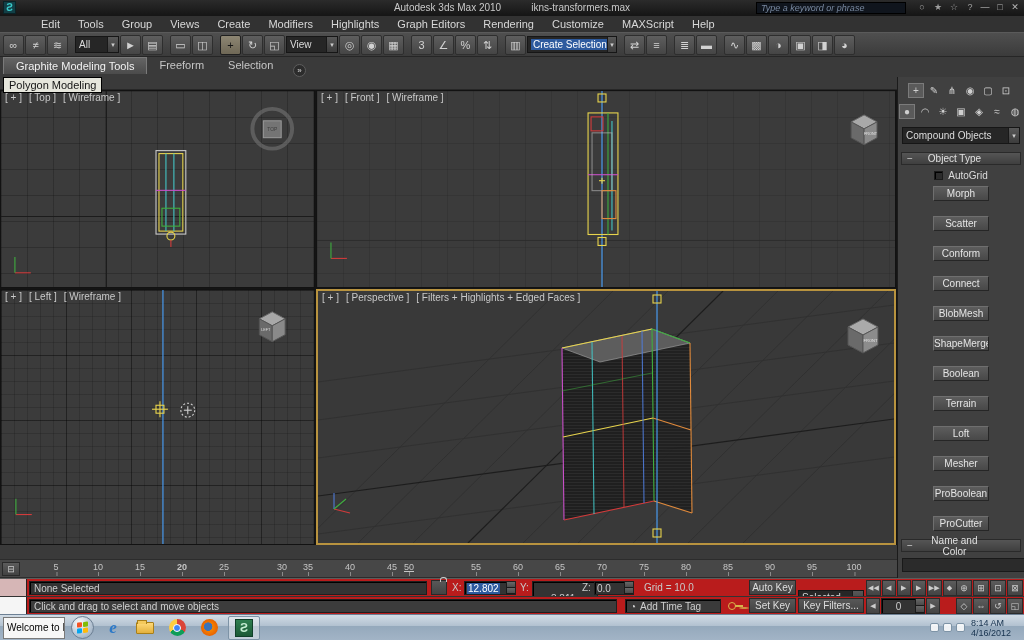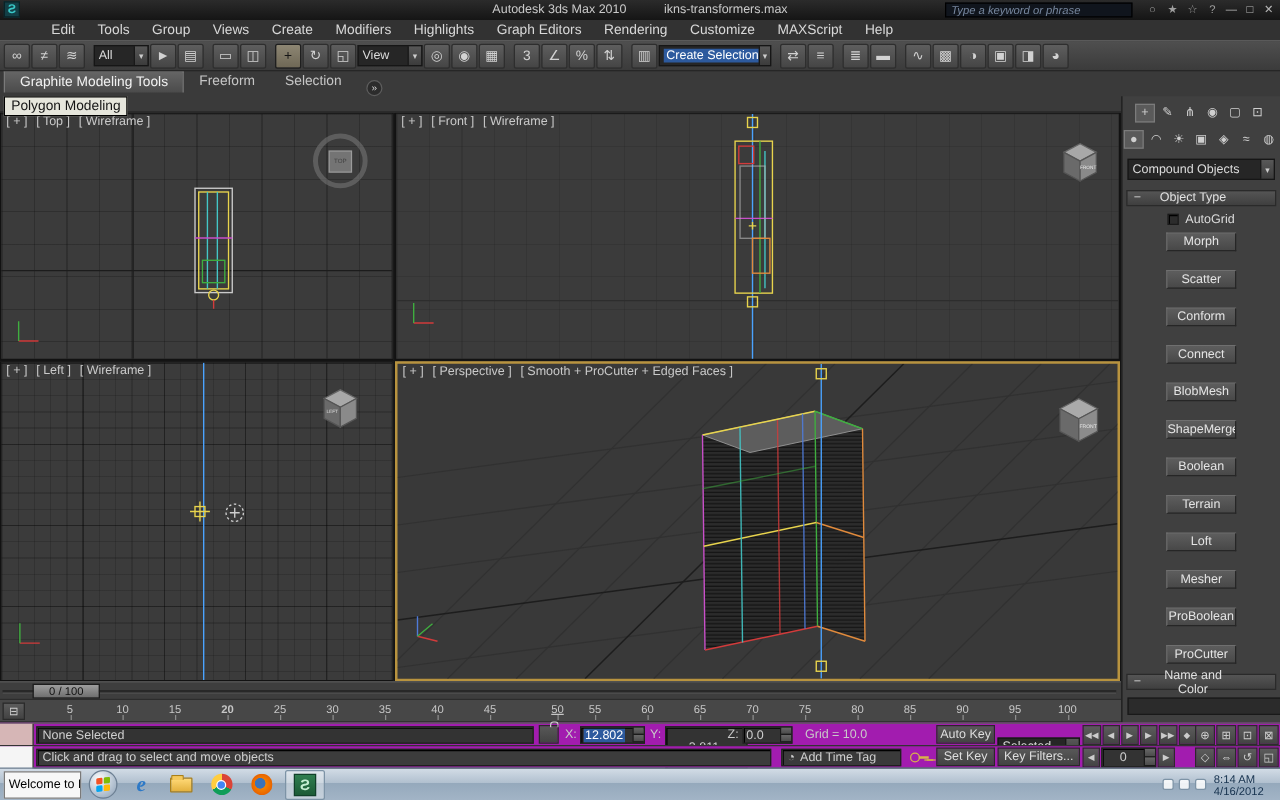--- a/index.html
+++ b/index.html
@@ -92,21 +92,21 @@
   .autogrid-row{display:flex;align-items:center;justify-content:center;gap:5px;margin-top:5px;font-size:10px;color:#dcdcdc}
   .checkbox{width:9px;height:9px;background:#2c2c2c;border:1px solid #1a1a1a;box-shadow:inset 1px 1px 0 #000}
   .cmd-buttons{display:flex;flex-wrap:wrap;gap:15px;justify-content:center;margin-top:5px;padding:0 3px}
   .cmdbtn{width:56px;height:15px;background:linear-gradient(#5d5d5d,#484848);border:1px solid;
           border-color:#6f6f6f #262626 #262626 #6f6f6f;color:#e4e4e4;font-size:10px;text-align:center;line-height:13px;
           overflow:hidden;white-space:nowrap}
   .namecolor-row{display:flex;align-items:center;margin:6px 4px 0 4px;gap:2px}
   .obj-name-input{flex:1;height:14px;background:#2b2b2b;border:1px solid #191919;color:#ddd;font-size:10px;
                   font-family:"Liberation Sans",sans-serif;padding:0 2px}
   
-  .status-row{position:absolute;left:0;width:1024px;height:18px;background:#a21caf;z-index:45}
+  .status-row{position:absolute;left:0;width:1024px;height:18px;background:#b91c1c;z-index:45}
   #status1{top:578px;border-top:1px solid #5c5c5c}
   #status2{top:596px;border-top:1px solid #333}
   .mini-cell{position:absolute;left:0;top:0;width:27px;height:18px;border-right:1px solid #222}
   .sunken{background:#333;border:1px solid #1f1f1f;box-shadow:inset 1px 1px 0 #000;color:#cfcfcf;font-size:10px;
           display:flex;align-items:center;padding:0 4px;overflow:hidden;white-space:nowrap}
   .flabel{position:absolute;top:3px;font-size:10px;color:#c9c9c9}
   .field{position:absolute;top:2px;height:14px}
   .spin{width:9px;align-self:stretch;margin-left:auto;border-left:1px solid #1a1a1a;display:flex;flex-direction:column}
   .spin i{flex:1;background:linear-gradient(#676767,#4b4b4b);border-bottom:1px solid #1a1a1a}
   .hlv{background:#2d5a9e;color:#fff;padding:0 1px}
@@ -412,43 +412,39 @@
         </g>
         <g class="wire" transform="translate(16,218)">
           <line x2="16" y2="4" class="s-wr"></line>
             <line y2="-16" class="s-wb"></line>
             <line x2="12" y2="-10" class="s-wg"></line>
         </g>
       </svg>
       <div class="vp-label">
         <span>[ + ]</span>
         <span>[ Perspective ]</span>
-        <span>[ Smooth + ProCutter + Edged Faces ]</span>
-      </div>
-    </div>
-  </div>
-
-  <div class="timeslider">
-    <div class="ts-groove"></div>
-    <div class="ts-handle">0 / 100</div>
-  </div>
+        <span>[ Filters + Highlights + Edged Faces ]</span>
+      </div>
+    </div>
+  </div>
+
 
   <div class="ruler">
     <div class="ruler-btn">⊟</div>
     <div class="ruler-ticks">
         <div class="tick" style="left: 56px;">5</div>
         <div class="tick" style="left: 98px;">10</div>
         <div class="tick" style="left: 140px;">15</div>
         <div class="tick" style="left: 182px; font-weight: bold;">20</div>
         <div class="tick" style="left: 224px;">25</div>
-        <div class="tick" style="left: 266px;">30</div>
+        <div class="tick" style="left: 282px;">30</div>
         <div class="tick" style="left: 308px;">35</div>
         <div class="tick" style="left: 350px;">40</div>
         <div class="tick" style="left: 392px;">45</div>
-        <div class="tick" style="left: 446px; text-decoration: underline;">50</div>
+        <div class="tick" style="left: 409px; text-decoration: underline;">50</div>
         <div class="tick" style="left: 476px;">55</div>
         <div class="tick" style="left: 518px;">60</div>
         <div class="tick" style="left: 560px;">65</div>
         <div class="tick" style="left: 602px;">70</div>
         <div class="tick" style="left: 644px;">75</div>
         <div class="tick" style="left: 686px;">80</div>
         <div class="tick" style="left: 728px;">85</div>
         <div class="tick" style="left: 770px;">90</div>
         <div class="tick" style="left: 812px;">95</div>
         <div class="tick" style="left: 854px;">100</div>

